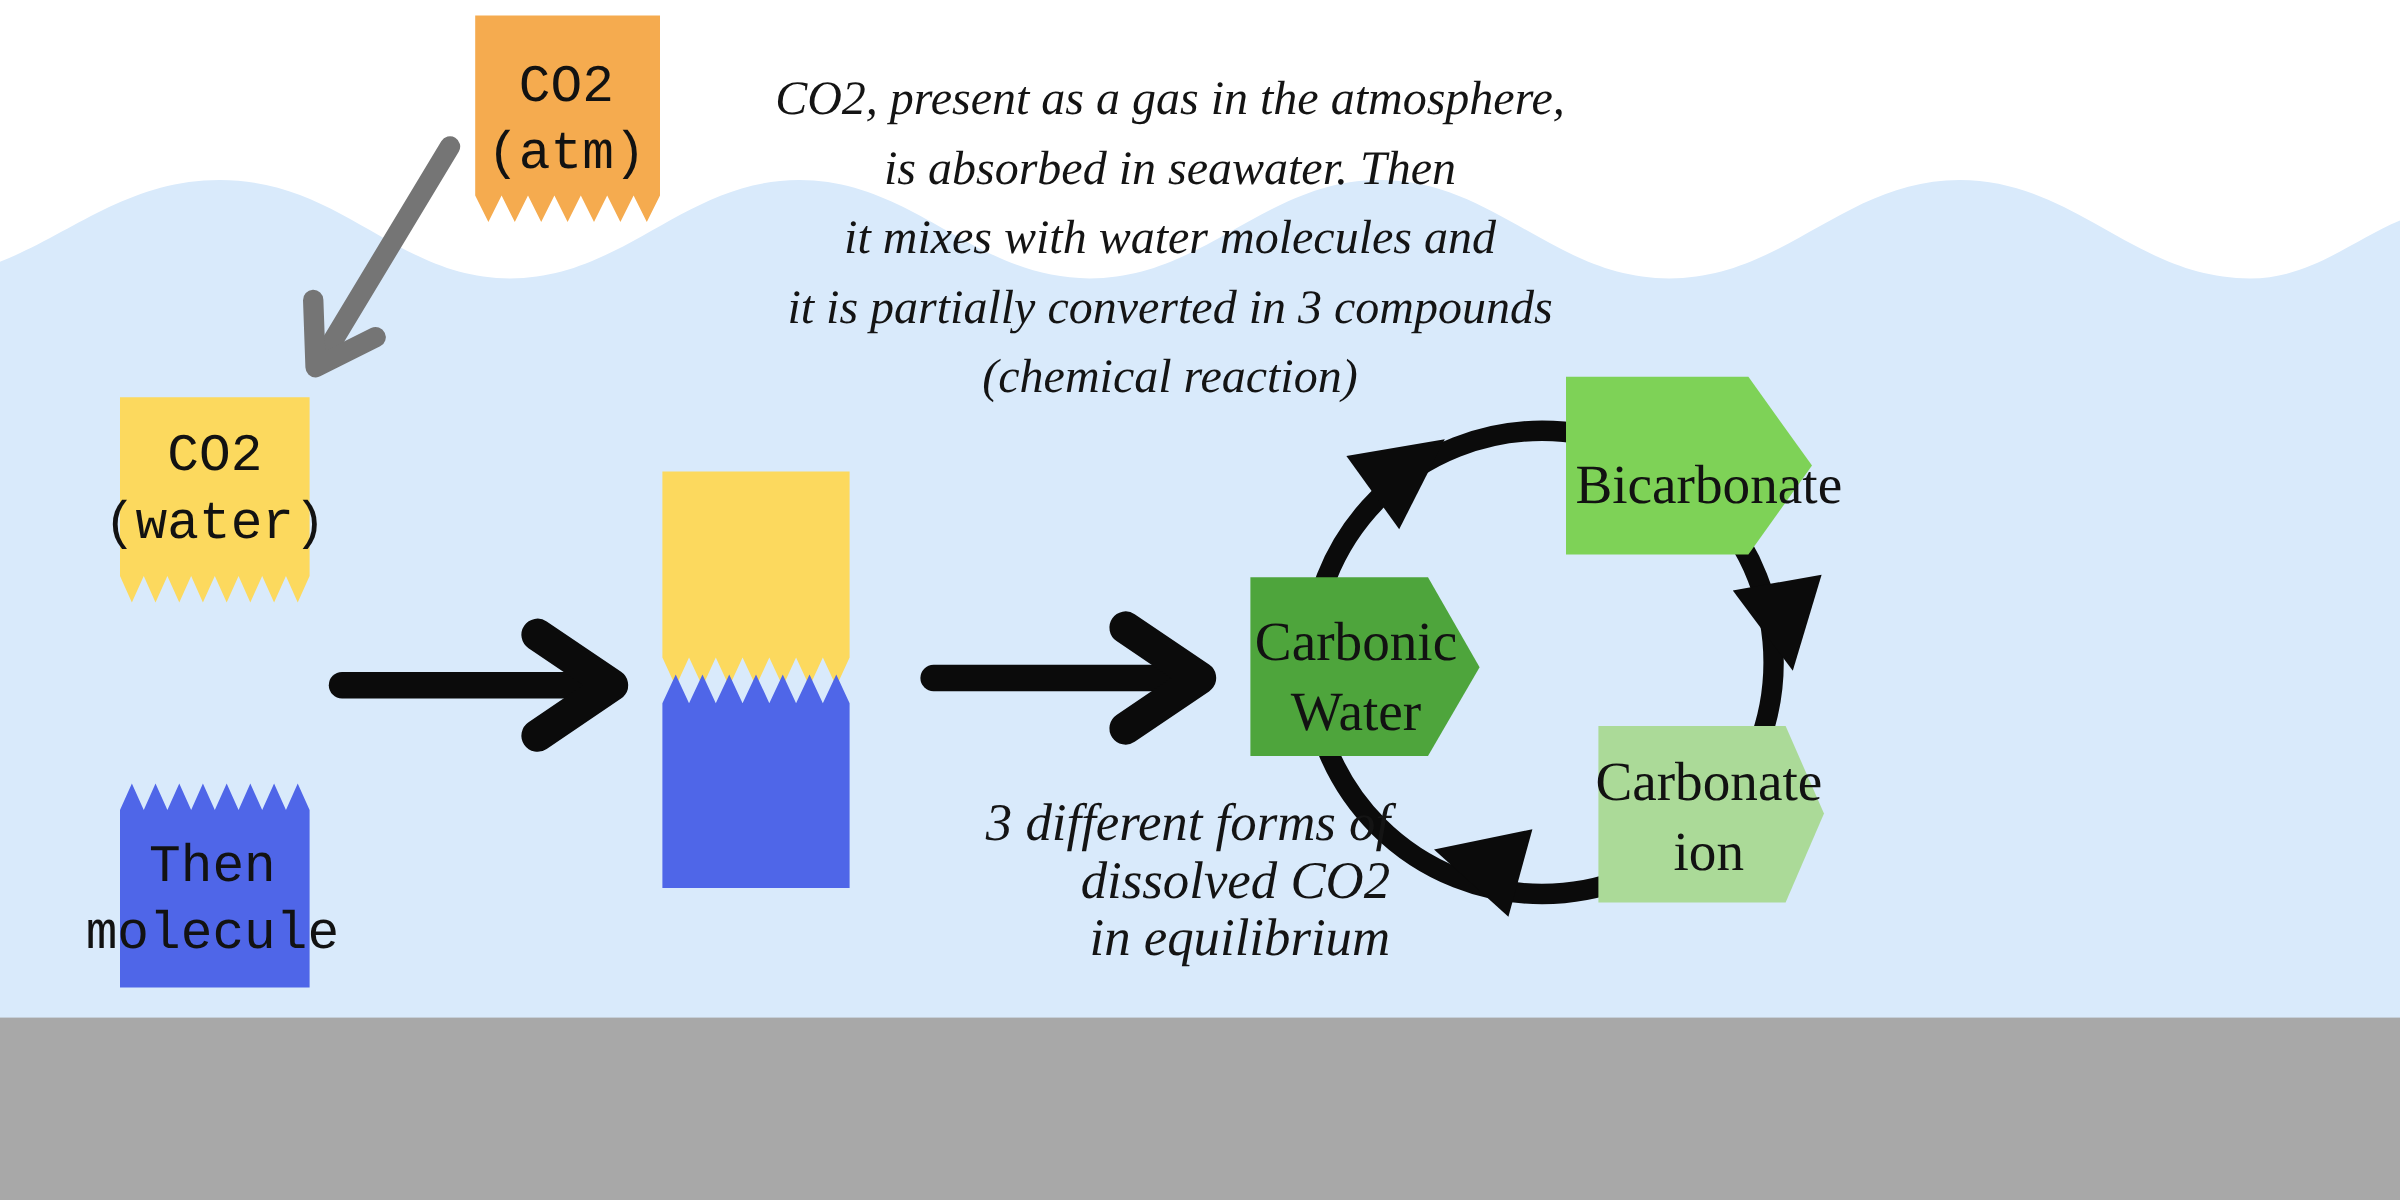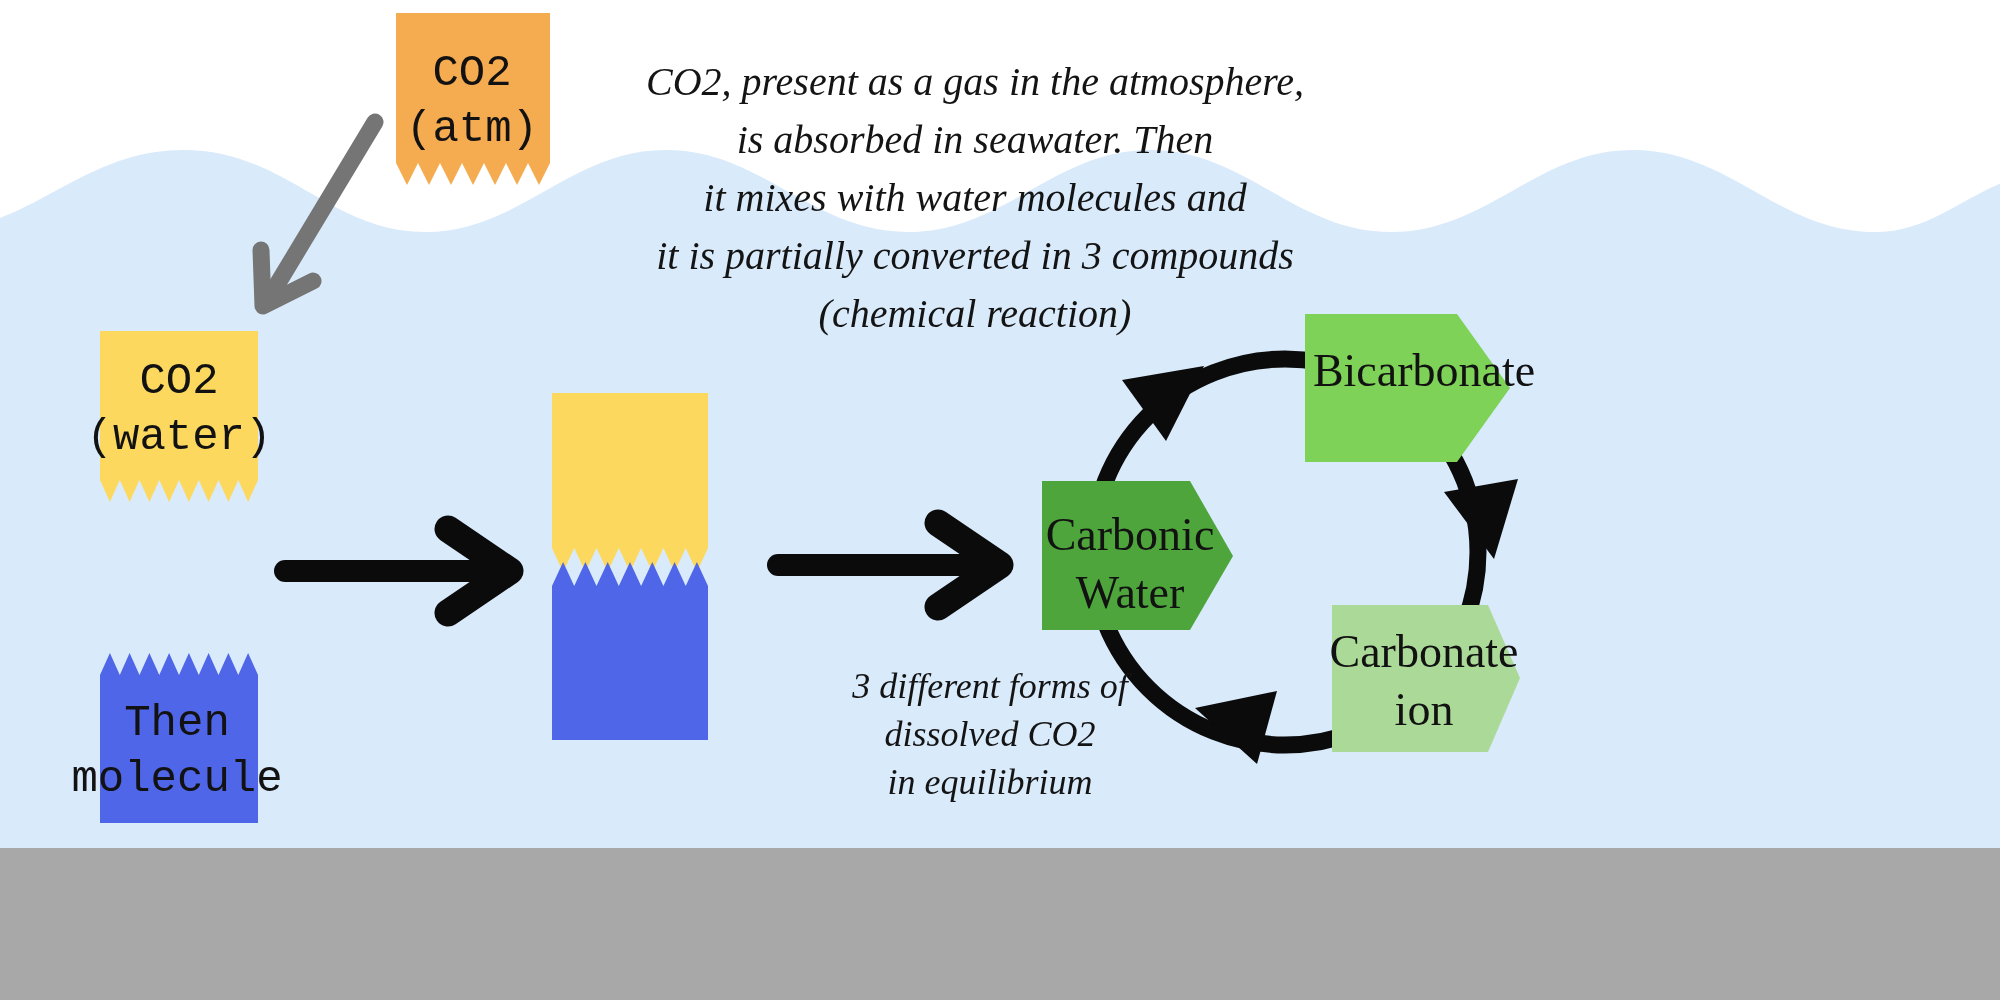--- a/index.html
+++ b/index.html
@@ -6,21 +6,21 @@
   #stage{position:relative;width:2000px;height:1000px;overflow:hidden;
          font-family:"Liberation Serif","DejaVu Serif",serif;color:#111;}
   #stage svg{position:absolute;left:0;top:0;}
   .label{position:absolute;transform:translate(-50%,-50%);text-align:center;
          white-space:pre-line;color:#121212;}
   .box-label{font-size:44px;line-height:56px;font-family:Liberation Mono, monospace;}
   .cycle-label{font-size:46px;line-height:58px;}
   .note{position:absolute;transform:translateX(-50%);text-align:center;
         font-style:italic;white-space:pre-line;color:#141414;}
   .note-main{font-size:40px;line-height:58px;}
-  .note-small{font-size:36px;line-height:48px;}
+  .note-small{font-size:44px;line-height:48px;text-align:right;}
 </style>
 </head>
 <body>
 
 <div id="stage">
 
   <svg width="2000" height="1000" viewBox="0 0 2000 1000">
 
     <path d="M -70 232 C 30 232 80 150 183 150 C 286 150 330 232 425 232
              C 520 232 570 150 666 150 C 762 150 812 232 908 232
@@ -69,21 +69,21 @@
 
   <div class="label box-label" style="left:179px;top:409px;">CO2
 (water)</div>
 
   <div class="label box-label" style="left:177px;top:751px;">Then
 molecule</div>
 
   <div class="label cycle-label" style="left:1130px;top:564px;">Carbonic
 Water</div>
 
-  <div class="label cycle-label" style="left:1424px;top:371px;font-family:Liberation Serif, serif;">Bicarbonate</div>
+  <div class="label cycle-label" style="left:1424px;top:404px;font-family:Liberation Serif, serif;">Bicarbonate</div>
 
   <div class="label cycle-label" style="left:1424px;top:681px;">Carbonate
 ion</div>
 
   <div class="note note-small" style="left:990px;top:662px;">3 different forms of
 dissolved CO2
 in equilibrium</div>
 </div>
 
 </body></html>

